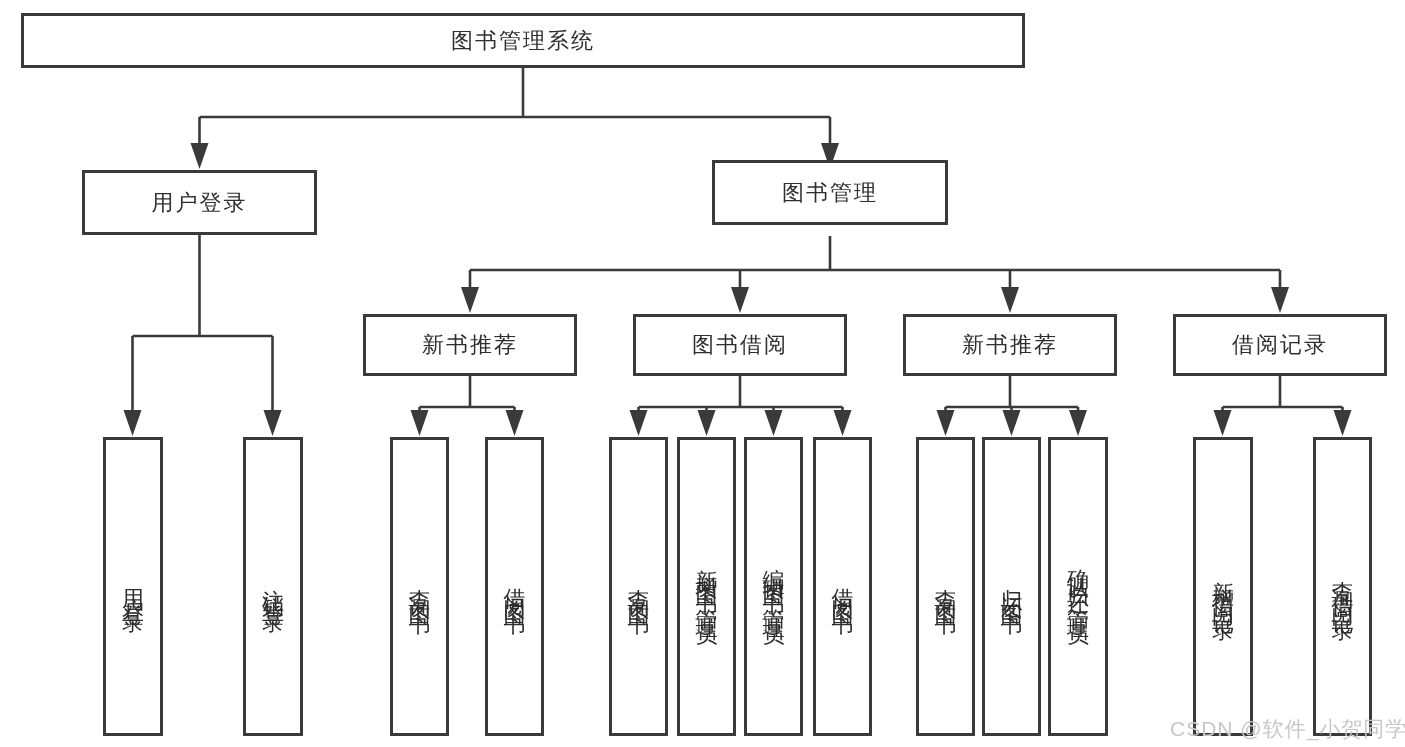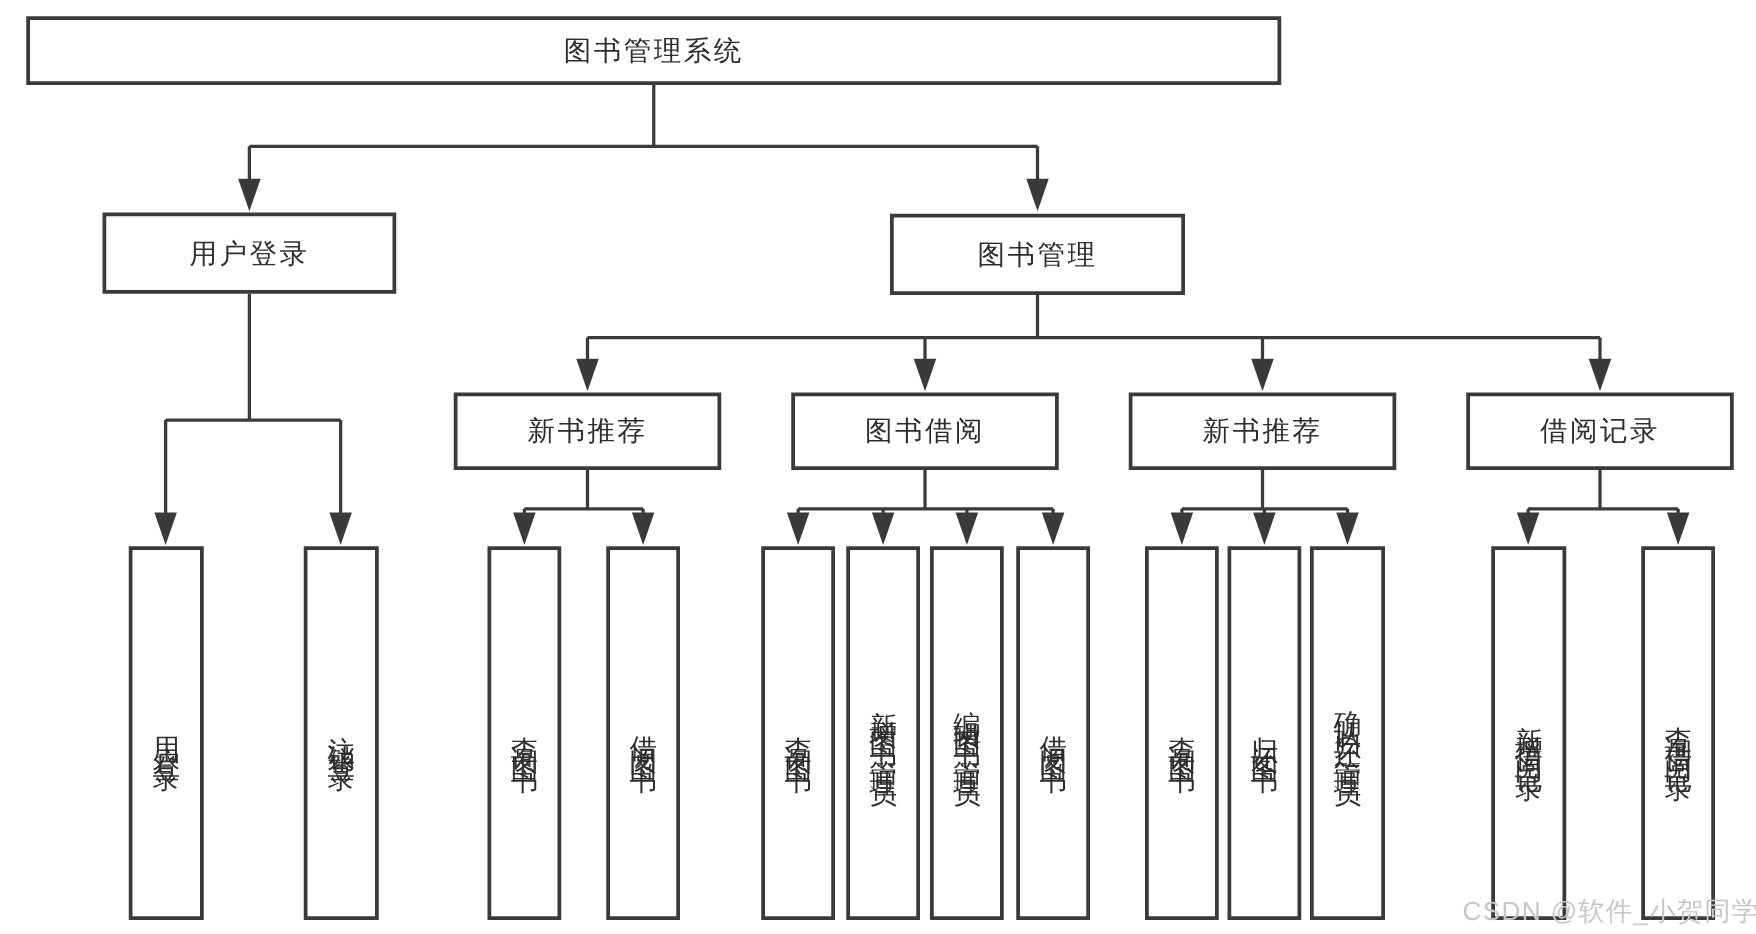--- a/index.html
+++ b/index.html
@@ -71,21 +71,21 @@
       M1333.5 410 L1351.5 410 L1342.5 436 Z"></path>
   </svg>
 
   <div class="box" style="left:21px;top:13px;width:1004px;height:55px">
     <span class="lbl">图书管理系统</span>
   </div>
 
   <div class="box" style="left:82px;top:170px;width:235px;height:65px">
     <span class="lbl">用户登录</span>
   </div>
-  <div class="box" style="left:712px;top:171px;width:236px;height:65px">
+  <div class="box" style="left:712px;top:160px;width:236px;height:65px">
     <span class="lbl">图书管理</span>
   </div>
 
   <div class="box" style="left:363px;top:314px;width:214px;height:62px">
     <span class="lbl">新书推荐</span>
   </div>
   <div class="box" style="left:633px;top:314px;width:214px;height:62px">
     <span class="lbl">图书借阅</span>
   </div>
   <div class="box" style="left:903px;top:314px;width:214px;height:62px">

